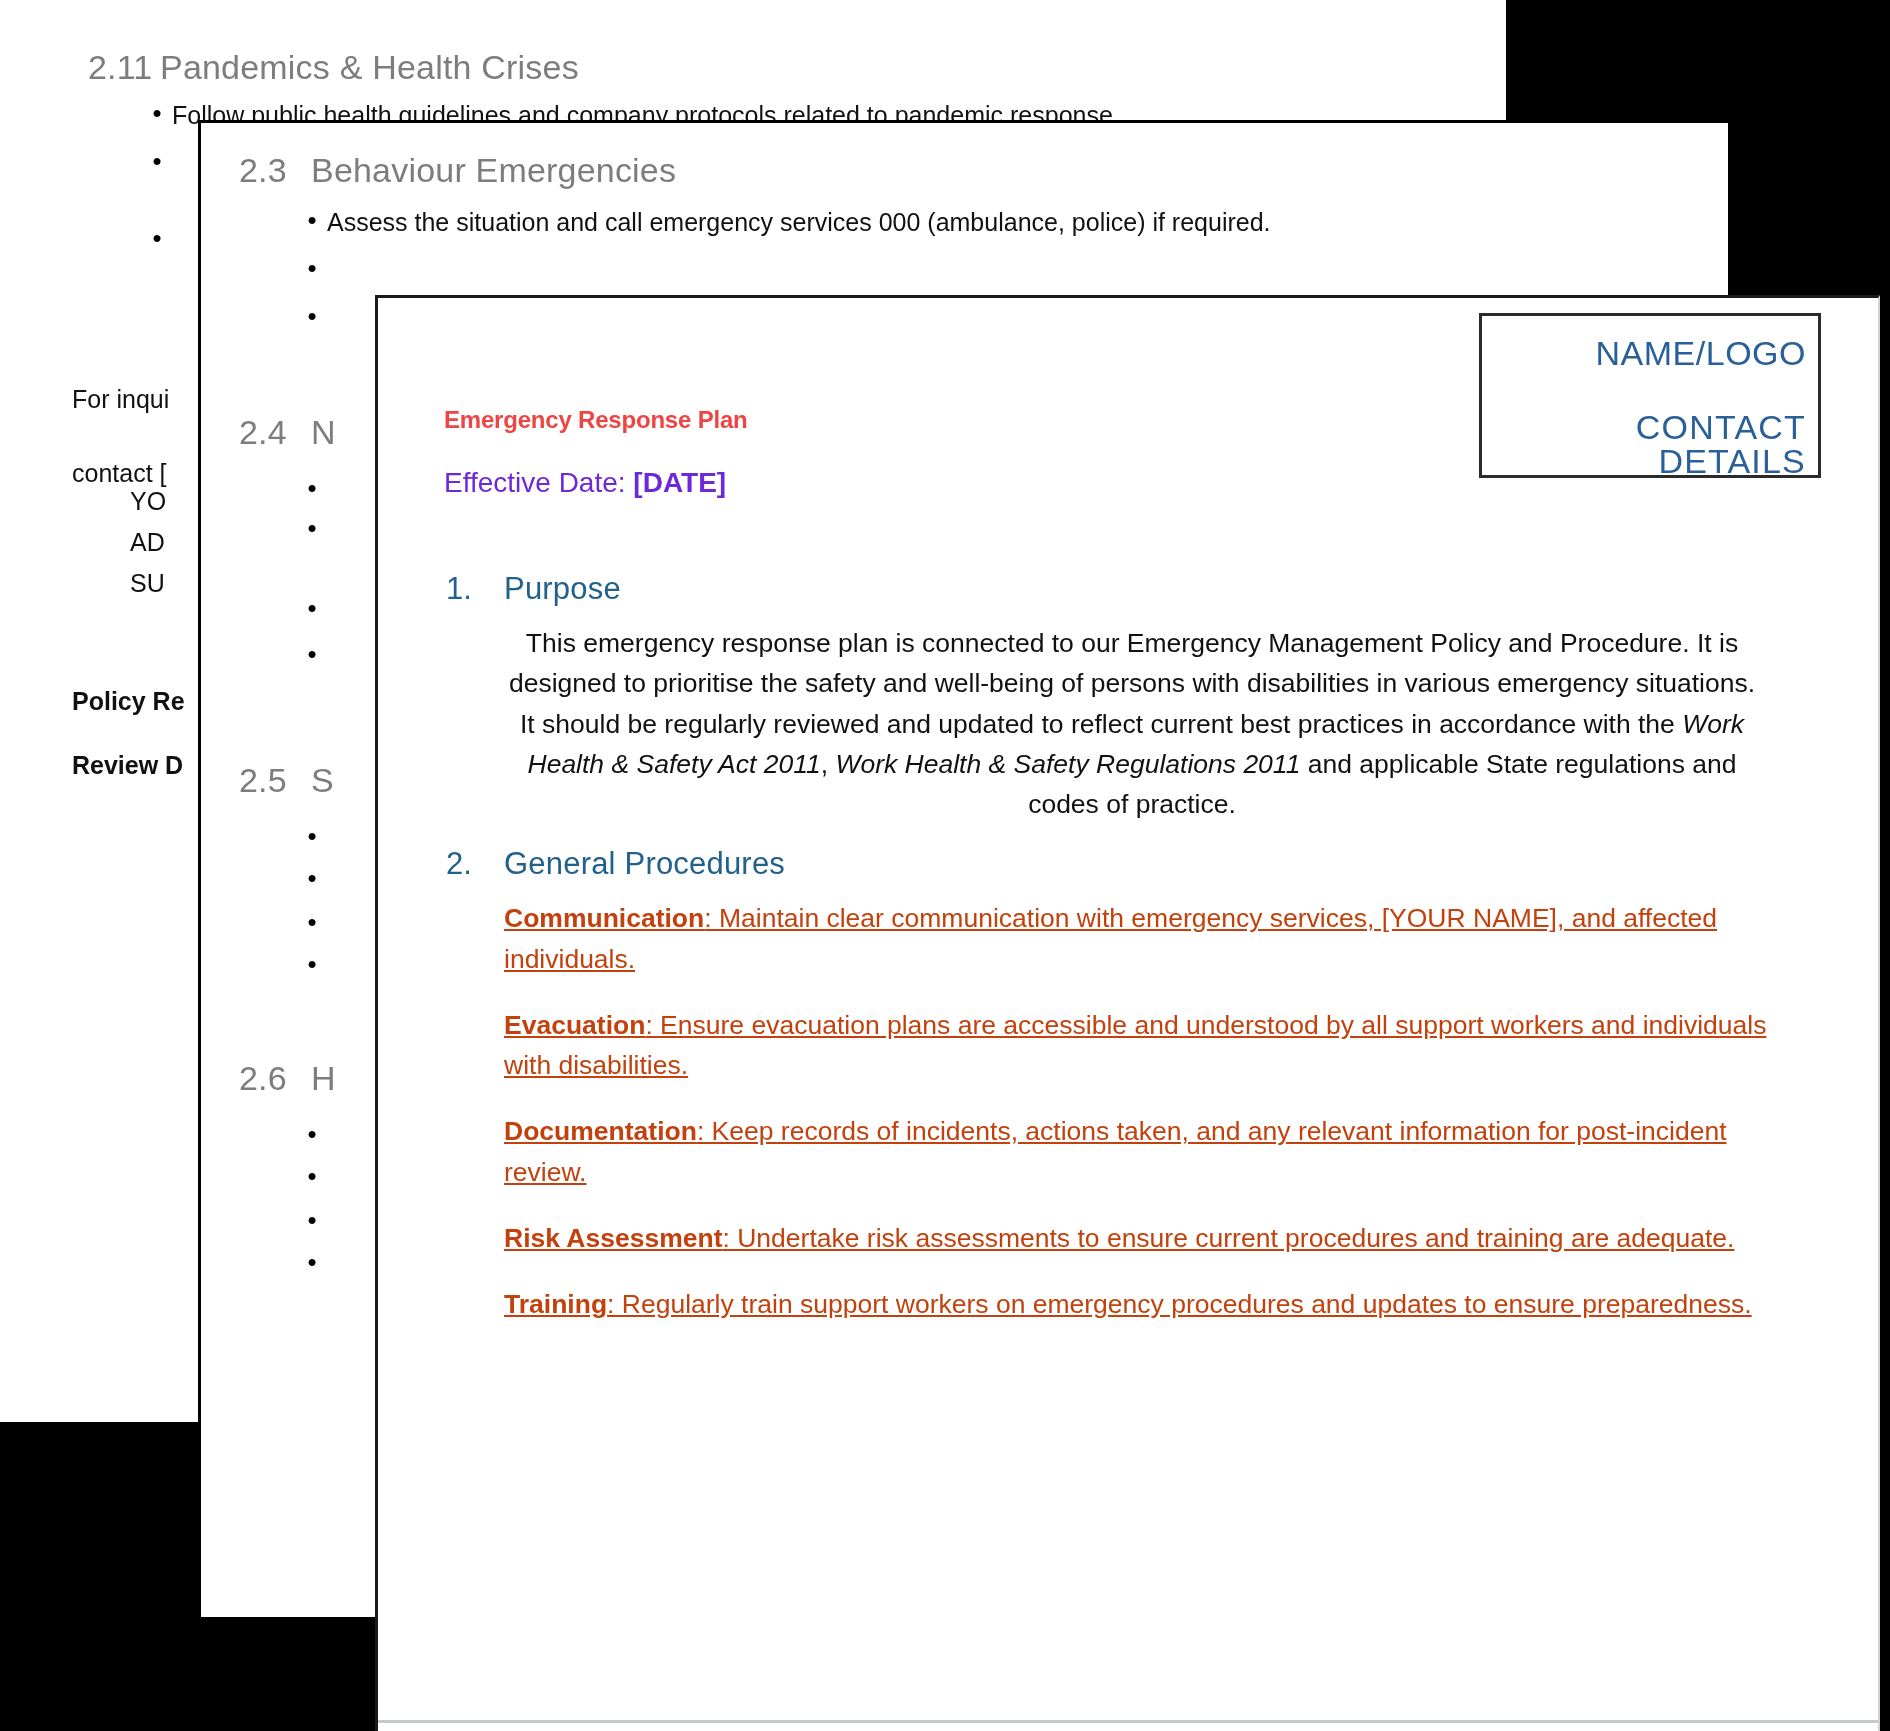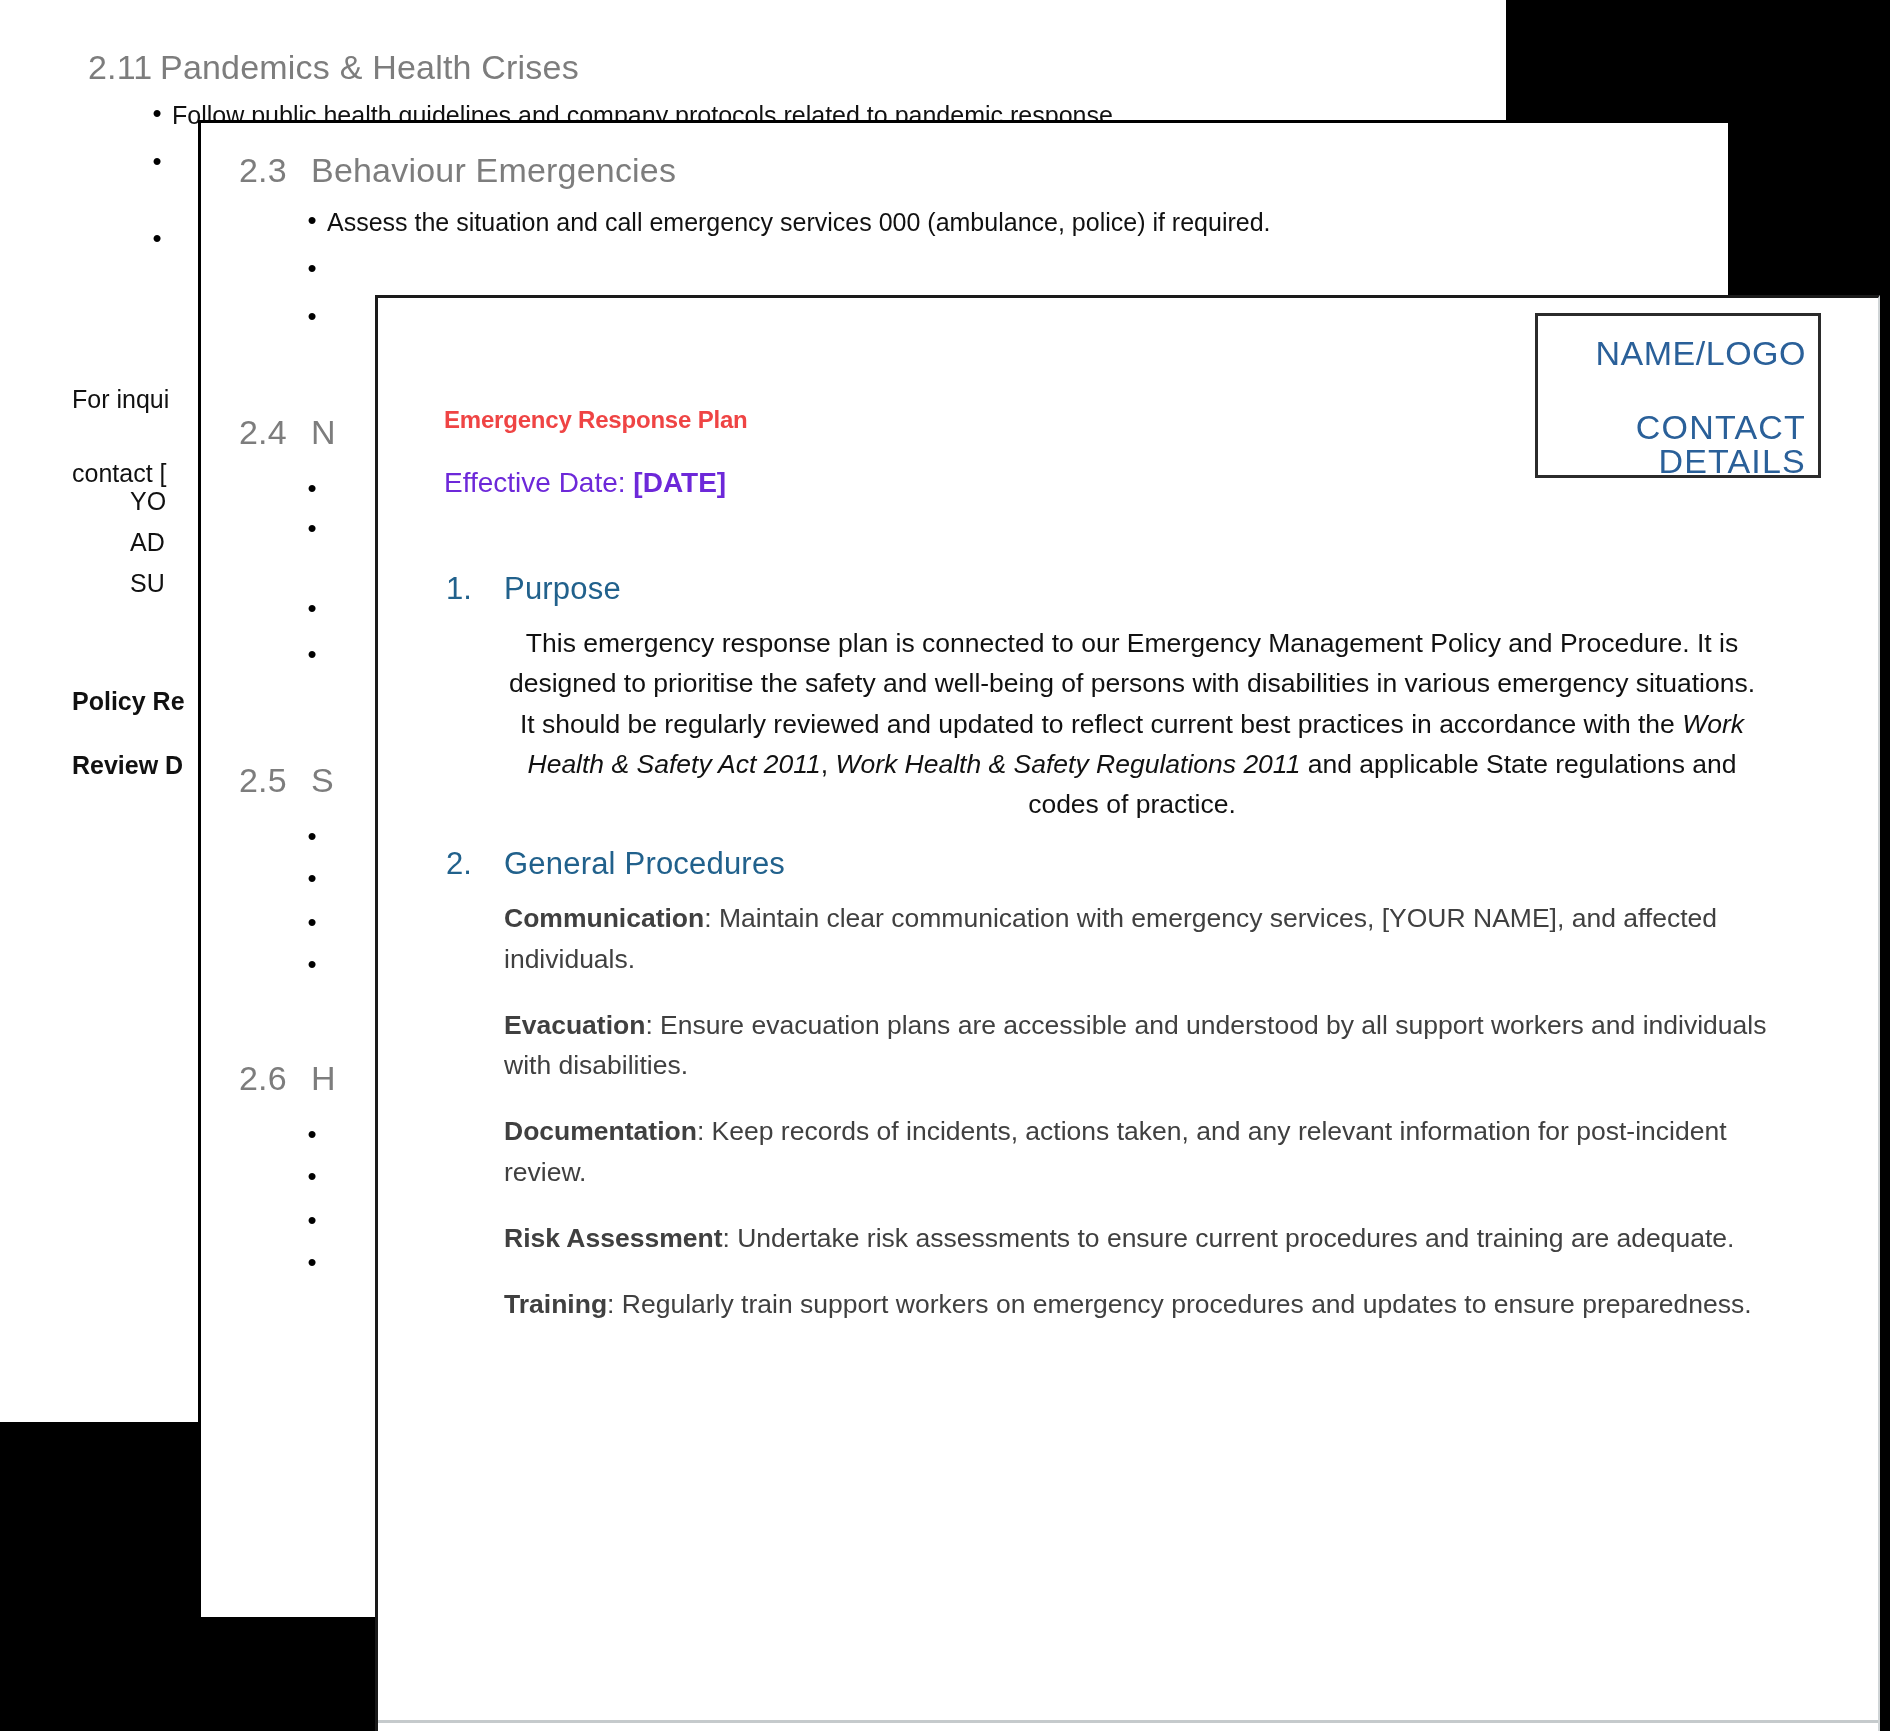--- a/index.html
+++ b/index.html
@@ -99,21 +99,21 @@
   
   .front-inner {
     position: relative;
     height: 100%;
     padding: 0;
   }
 
   .logo-box {
     position: absolute;
     right: 57px; top: 15px;
-    width: 286px; height: 165px;
+    width: 342px; height: 165px;
     border: 3px solid #2b2b2b;
     padding: 20px 12px 0 0;
     text-align: right;
   }
   .logo-line {
     color: #2a6099;
     font-size: 34px;
     letter-spacing: .5px;
     line-height: 1.0;
   }
@@ -161,22 +161,23 @@
     margin-bottom: 22px;
     text-align: center;
   }
   .sec-body i { font-style: italic; }
 
   .proc-item {
     padding-left: 118px;
     padding-right: 94px;
     font-size: 26.5px;
     line-height: 1.52;
-    color: #404040;
+    color: #c2410c;
     margin-bottom: 26px;
+    text-decoration: underline;
   }
   .proc-item b { font-weight: 700; }
 </style>
 </head>
 <body>
 
 <div class="page" id="page-back">
   <div class="back-inner">
 
     <div class="h-num-title" style="position:absolute; left:88px; top:48px;">

